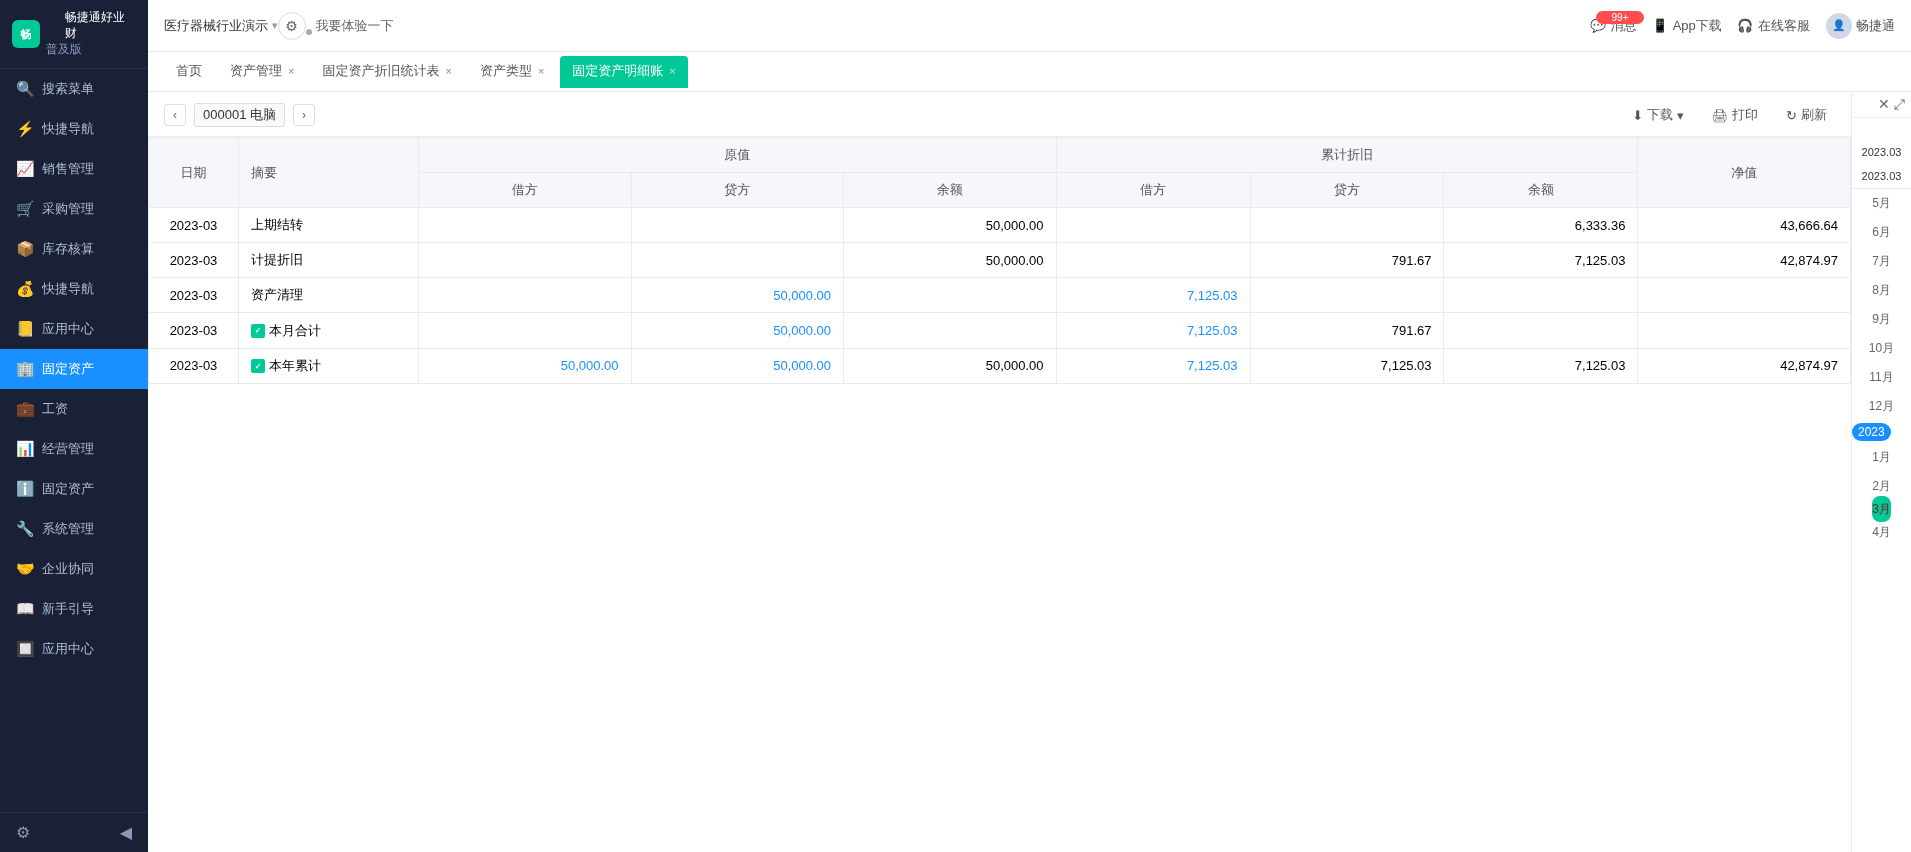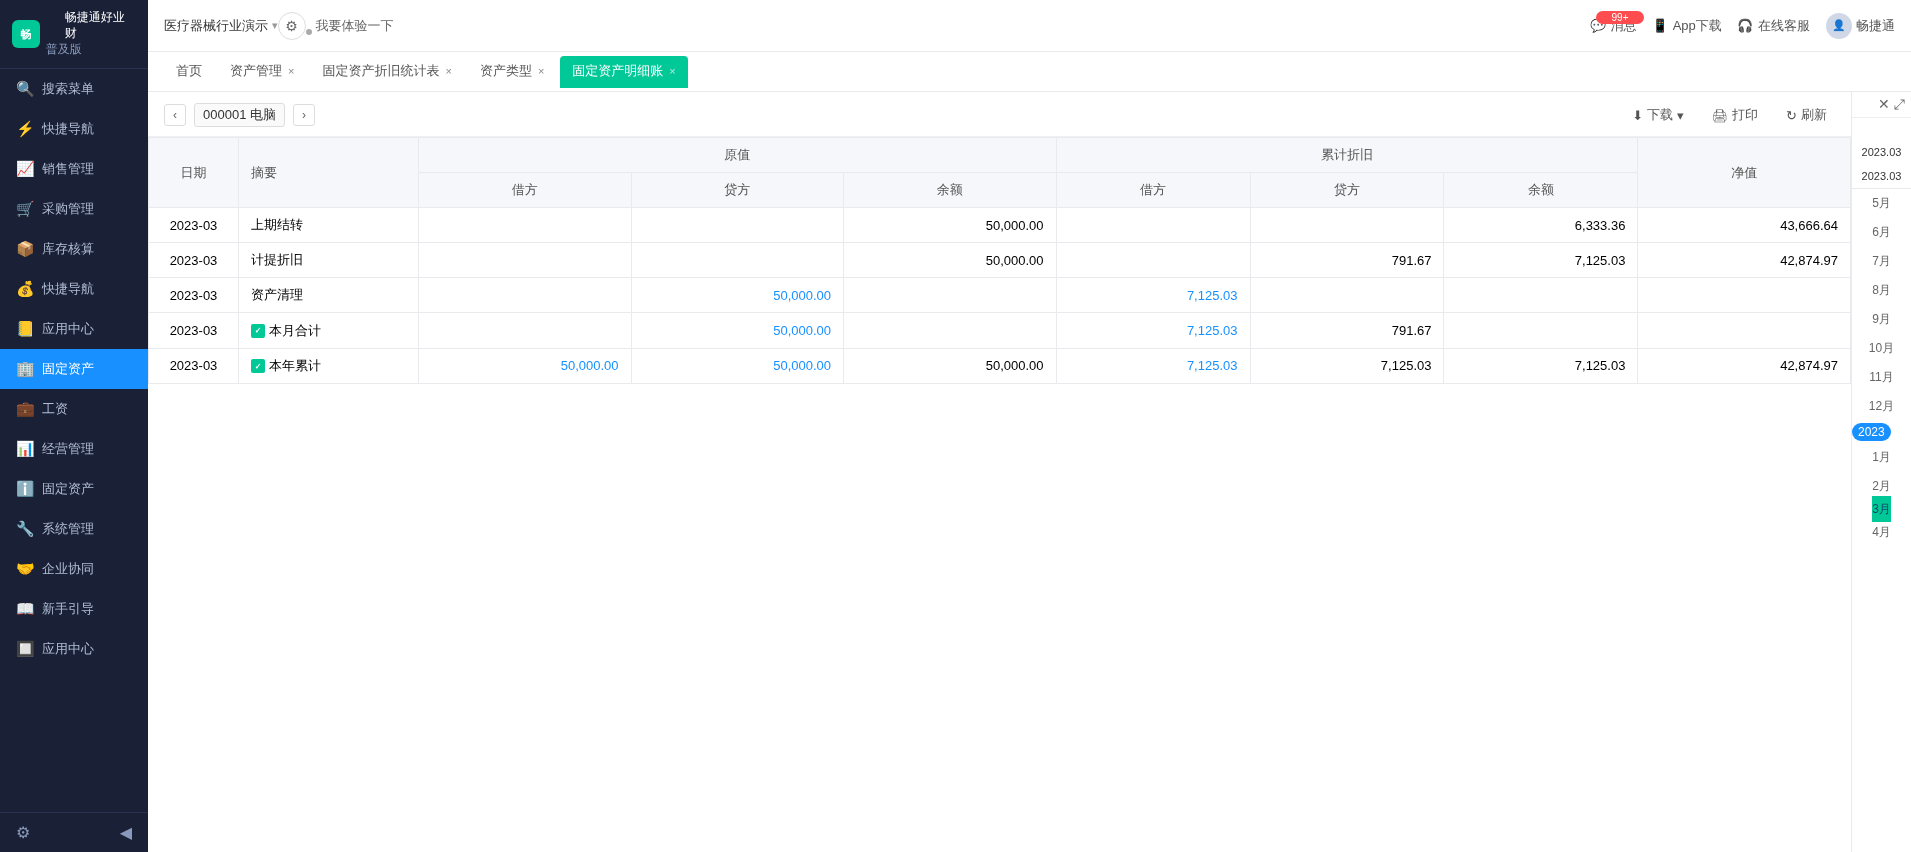--- a/index.html
+++ b/index.html
@@ -247,21 +247,21 @@
     }
     .timeline-item {
       padding: 6px 0;
       font-size: 12px;
       color: #666;
       text-align: center;
       cursor: pointer;
       width: 100%;
     }
     .timeline-item.active-month {
-      background: #00c896; color: #0c4a6e; border-radius: 0;
+      background: #00c896; color: #7f1d1d; border-radius: 8px;
       margin: 2px 6px; width: calc(100% - 12px);
     }
     .timeline-item.current-year-label {
       background: #1890ff; color: #fff; border-radius: 10px;
       padding: 2px 6px; margin: 2px auto; width: auto; display: inline-block;
     }
     .right-panel-top-actions {
       display: flex;
       justify-content: flex-end;
       gap: 4px;

